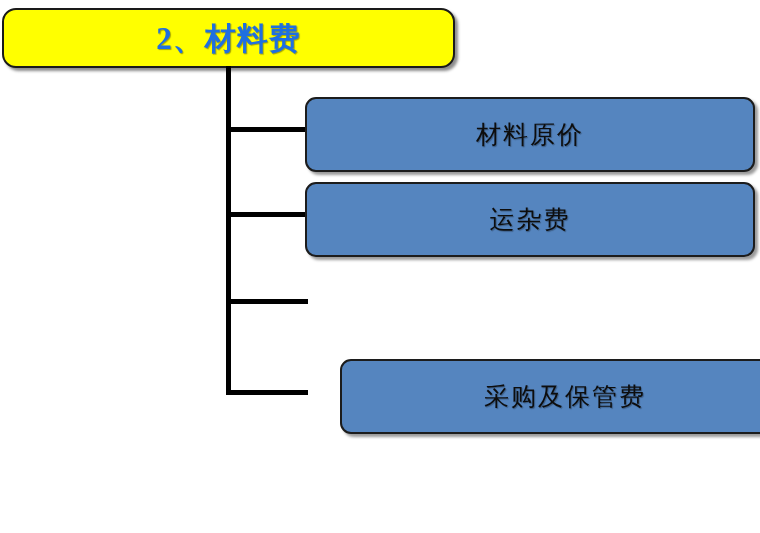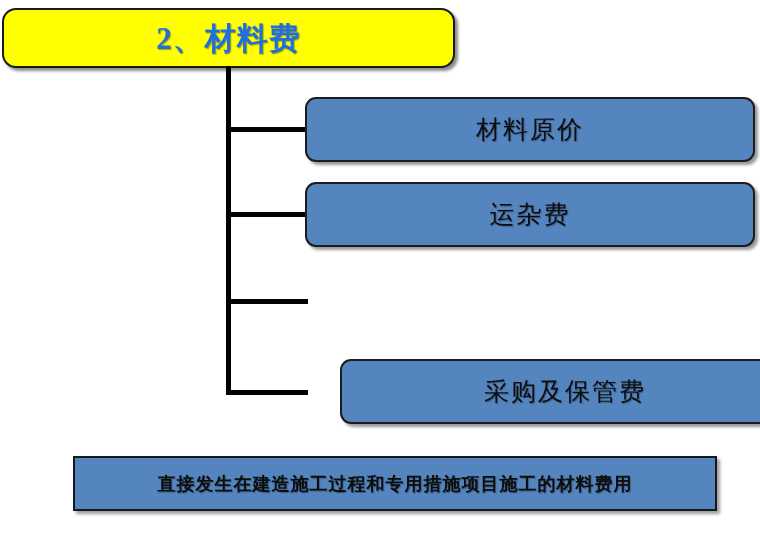--- a/index.html
+++ b/index.html
@@ -65,21 +65,21 @@
   .branch-1 { top: 127px; }
   .branch-2 { top: 212px; }
   .branch-3 { top: 299px; }
   .branch-4 { top: 390px; }
 
   
   .item-box {
     position: absolute;
     left: 305px;
     width: 450px;
-    height: 65px;
+    height: 75px;
     background: #5585bf;
     border: 2px solid #1c1c1c;
     border-radius: 11px;
     box-shadow: 3px 3px 3px rgba(0,0,0,0.40);
     display: flex;
     align-items: center;
     justify-content: center;
     box-sizing: border-box;
   }
   .item-1 { top: 97px; }
@@ -144,17 +144,14 @@
 
   <div class="item-box item-2">
     <span class="item-text">运杂费</span>
   </div>
 
 
   <div class="item-box item-4">
     <span class="item-text">采购及保管费</span>
   </div>
 
-  <div class="note-box">
-    <span class="note-text">直接发生在建造施工过程和专用措施项目施工的材料费用</span>
-  </div>
 
 </div>
 
 </body></html>

